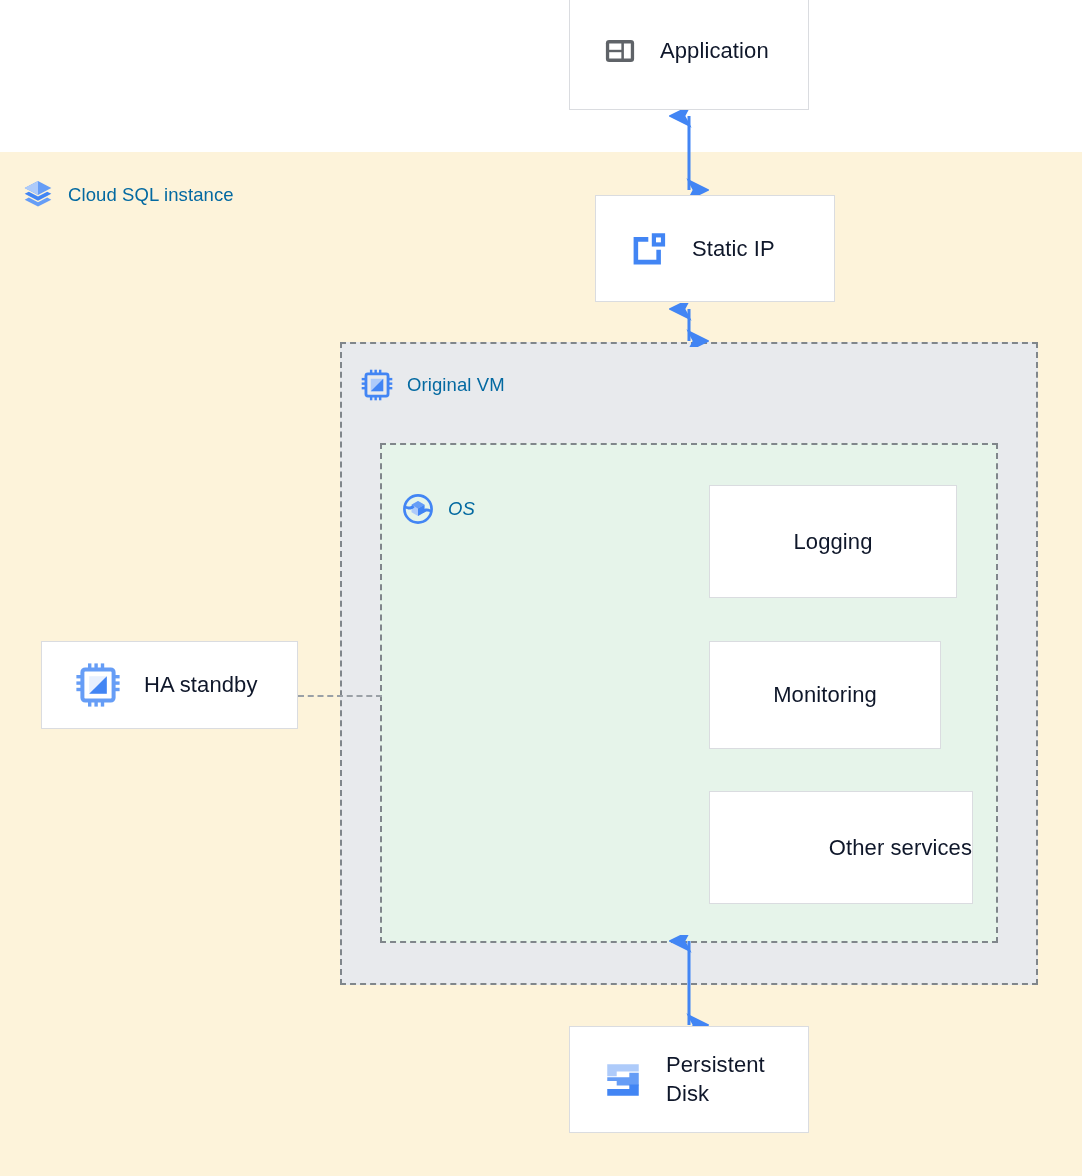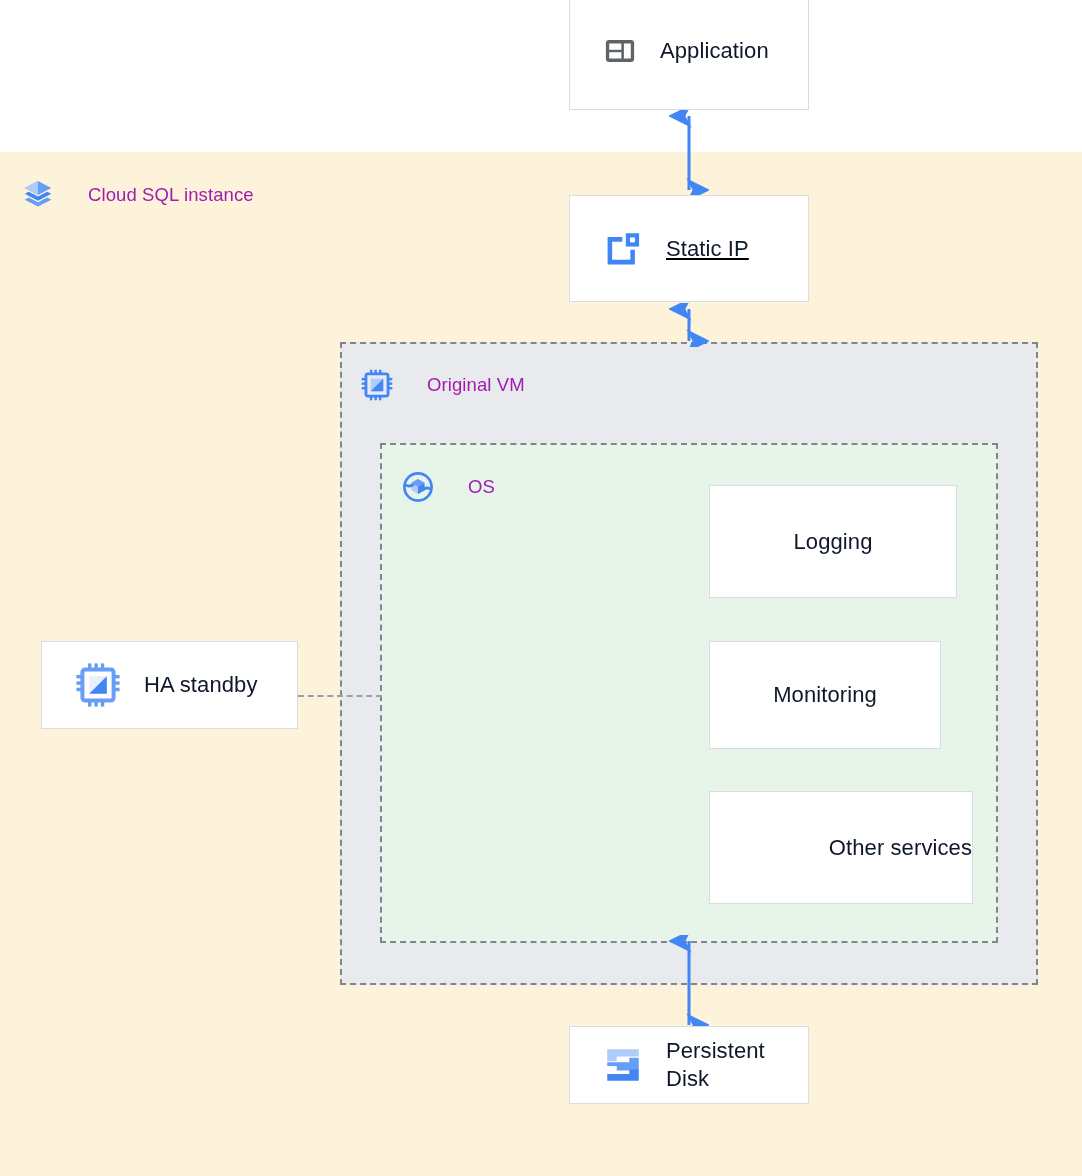--- a/index.html
+++ b/index.html
@@ -30,24 +30,23 @@
     background: #fdf3da;
   }
   .region-label {
     position: absolute;
     display: flex;
     align-items: center;
     gap: 13px;
   }
   .region-label .region-text {
     font-size: 18.5px;
-    color: #a21caf;
+    color: #0369a1;
     letter-spacing: 0.1px;
     white-space: nowrap;
-    margin-left: 20px;
   }
 
   
   .vm-box {
     position: absolute;
     left: 340px;
     top: 342px;
     width: 698px;
     height: 643px;
     background: #e8eaed;
@@ -82,27 +81,27 @@
     color: #0f172a;
     letter-spacing: 0.1px;
   }
   .card.with-icon {
     padding-left: 32px;
     gap: 22px;
   }
 
   
   #card-application { left: 569px; top: -8px; width: 240px; height: 118px; }
-  #card-staticip    { left: 569px; top: 195px; width: 240px; height: 107px; text-decoration: underline; }
+  #card-staticip    { left: 595px; top: 195px; width: 240px; height: 107px; }
   #card-hastandby   { left: 41px;  top: 641px; width: 257px; height: 88px; }
   #card-database    { left: 421px; top: 641px; width: 247px; height: 108px; }
   #card-logging     { left: 709px; top: 485px; width: 248px; height: 113px; align-items: center; }
   #card-monitoring  { left: 709px; top: 641px; width: 232px; height: 108px; }
   #card-other       { left: 709px; top: 791px; width: 264px; height: 113px; justify-content: flex-end; }
-  #card-pdisk       { left: 569px; top: 1026px; width: 240px; height: 78px; }
+  #card-pdisk       { left: 569px; top: 1026px; width: 240px; height: 107px; }
 
   #card-pdisk .card-label { line-height: 1.28; }
 
   
   .arrow {
     position: absolute;
   }
   .dashed-connector {
     position: absolute;
     border-top: 2px dashed #9aa0a6;
@@ -157,21 +156,21 @@
         <rect x="4.2" y="4.2" width="15.6" height="15.6" rx="1.4" fill="none" stroke="#4285f4" stroke-width="2"></rect>
         <rect x="7.6" y="7.6" width="8.8" height="8.8" fill="#aecbfa"></rect>
         <path d="M16.4 7.6v8.8H7.6z" fill="#4285f4"></path>
       </svg>
     </span>
     <span class="region-text">Original VM</span>
   </div>
 
   <div class="os-box"></div>
 
-  <div class="region-label" style="left:401px; top:470px;">
+  <div class="region-label" style="left:401px; top:492px;font-style:italic;">
     <span class="icon">
       <svg width="34" height="34" viewBox="0 0 24 24">
         <circle cx="12" cy="12" r="9.6" fill="none" stroke="#4285f4" stroke-width="1.9"></circle>
         <path d="M12 6.3l4.6 2.65v5.3L12 16.9l-4.6-2.65v-5.3z" fill="#aecbfa"></path>
         <path d="M12 6.3l4.6 2.65L12 11.6 7.4 8.95z" fill="#669df6"></path>
         <path d="M12 11.6v5.3l4.6-2.65v-5.3z" fill="#4285f4"></path>
         <path d="M2.6 11.3c2.6 1.6 5.2 1.3 7-0.5l-1.5-1.6c-1.4 1.3-3.3 1.4-5.3 0.4z" fill="#4285f4"></path>
         <path d="M21.4 12.7c-2.6-1.6-5.2-1.3-7 0.5l1.5 1.6c1.4-1.3 3.3-1.4 5.3-0.4z" fill="#4285f4"></path>
       </svg>
     </span>

